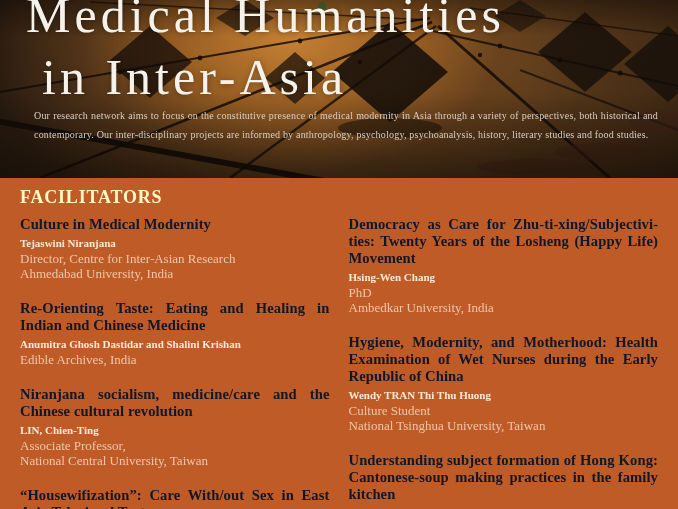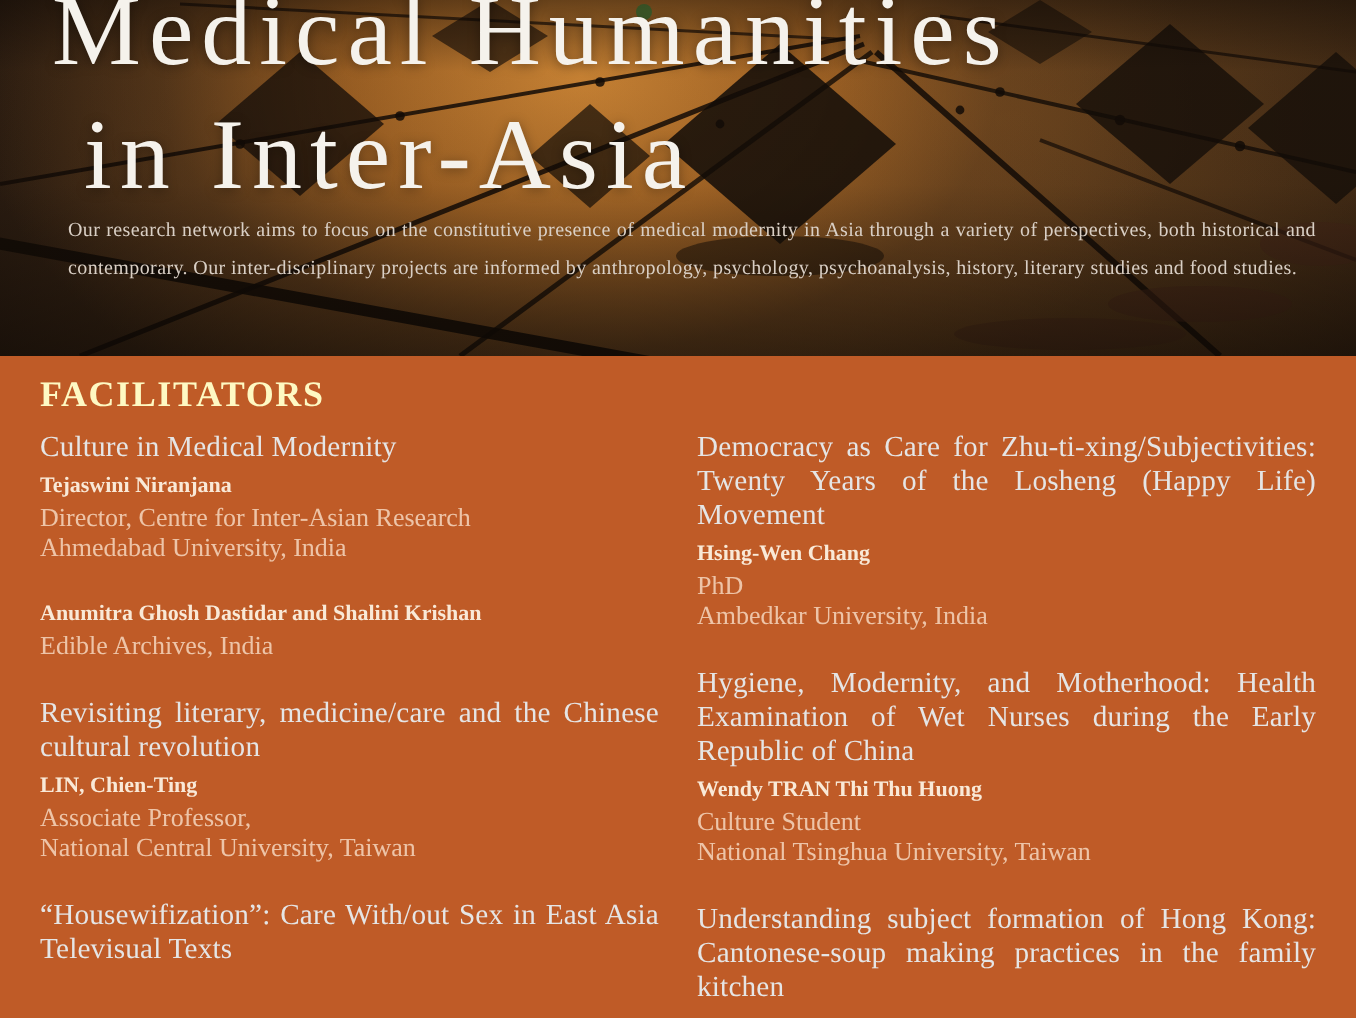--- a/index.html
+++ b/index.html
@@ -44,22 +44,22 @@
     position: relative; width: 678px; height: 331px;
     background: #bf5b27; padding: 9px 20px 0 20px; overflow: hidden;
   }
   .fac-heading {
     color: #fef9c3; font-size: 18px; line-height: 21px;
     font-weight: 700; letter-spacing: 0.8px; margin-bottom: 8px;
   }
   .columns { display: grid; grid-template-columns: 1fr 1fr; column-gap: 19px; }
   .entry { margin-bottom: 19px; }
   .entry-title {
-    color: #e5e5e5; font-size: 14.6px; line-height: 17px;
-    font-weight: 400; text-align: justify; letter-spacing: 0.1px;
+    color: #0f172a; font-size: 14.6px; line-height: 17px;
+    font-weight: 700; text-align: justify; letter-spacing: 0.1px;
   }
   .entry-name {
     color: #f9e9d7; font-size: 11px; line-height: 15px;
     font-weight: 700; margin-top: 3px;
   }
   .entry-detail { color: rgba(253,233,213,0.74); font-size: 13px; line-height: 15px; }
 </style>
 </head>
 <body>
 
@@ -121,25 +121,26 @@
     <div class="columns">
 
       <div class="col">
         <div class="entry">
           <div class="entry-title">Culture in Medical Modernity</div>
           <div class="entry-name">Tejaswini Niranjana</div>
           <div class="entry-detail">Director, Centre for Inter-Asian Research</div>
           <div class="entry-detail">Ahmedabad University, India</div>
         </div>
         <div class="entry">
+          <div class="entry-title">Re-Orienting Taste: Eating and Healing in Indian and Chinese Medicine</div>
           <div class="entry-name">Anumitra Ghosh Dastidar and Shalini Krishan</div>
           <div class="entry-detail">Edible Archives, India</div>
         </div>
         <div class="entry">
-          <div class="entry-title">Revisiting literary, medicine/care and the Chinese cultural revolution</div>
+          <div class="entry-title">Niranjana socialism, medicine/care and the Chinese cultural revolution</div>
           <div class="entry-name">LIN, Chien-Ting</div>
           <div class="entry-detail">Associate Professor,</div>
           <div class="entry-detail">National Central University, Taiwan</div>
         </div>
         <div class="entry">
           <div class="entry-title">“Housewifization”: Care With/out Sex in East Asia Televisual Texts</div>
         </div>
       </div>
 
       <div class="col">

